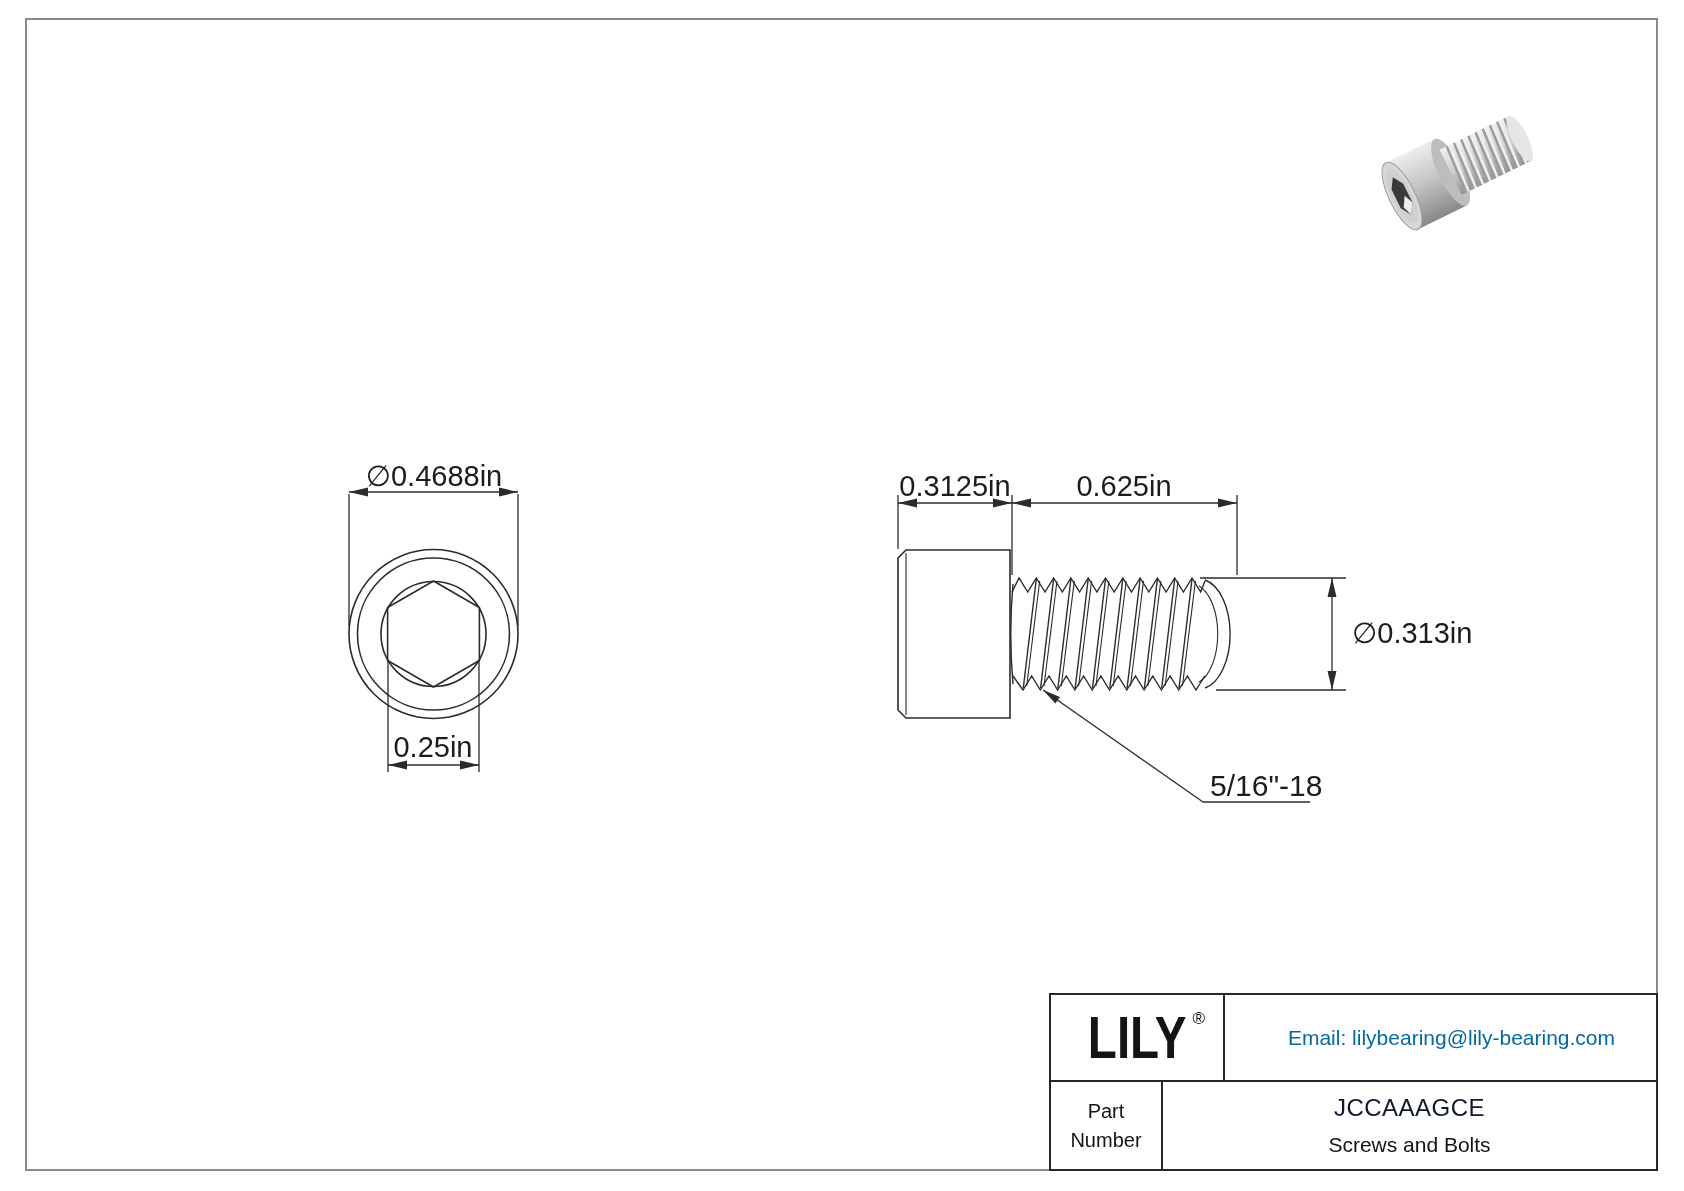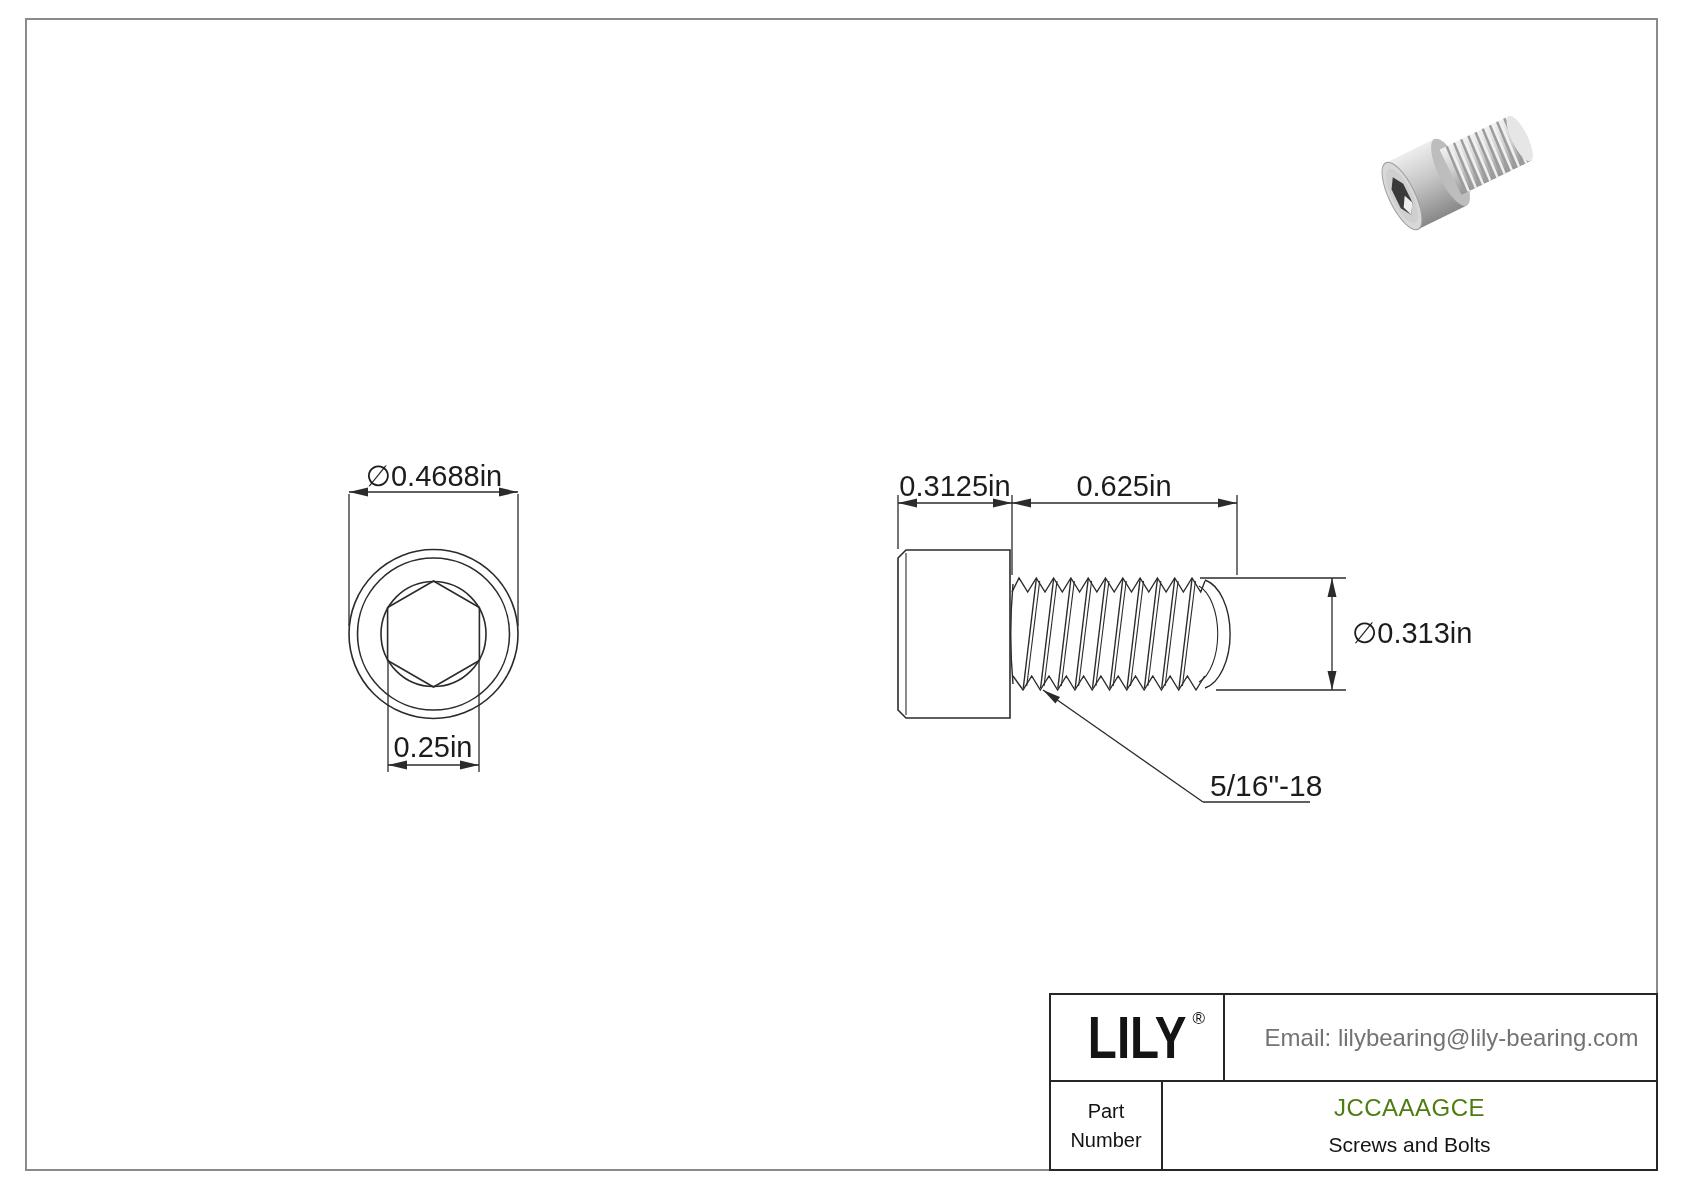--- a/index.html
+++ b/index.html
@@ -12,23 +12,23 @@
   #title-block{position:absolute;left:1049px;top:993px;width:609px;height:178px;border:2px solid #262626;box-sizing:border-box;display:grid;grid-template-rows:1fr 1fr;background:#ffffff;}
   .tb-row{display:grid;}
   .tb-row1{grid-template-columns:174px 1fr;border-bottom:2px solid #262626;gap:22px;}
   .tb-row2{grid-template-columns:112px 1fr;}
   .tb-cell{display:flex;flex-direction:column;align-items:center;justify-content:center;color:#111;}
   .tb-divider-r{border-right:2px solid #262626;}
   .brand-wrap{position:relative;display:flex;align-items:center;justify-content:center;}
   .brand{font-size:58px;font-weight:700;letter-spacing:0px;transform:scale(0.82,1.02);transform-origin:center;color:#141414;line-height:1;}
   .brand-reg{position:absolute;top:14px;right:18px;font-size:17px;font-weight:400;color:#141414;}
   .company-line1{font-size:22px;color:#131313;margin-bottom:7px;white-space:nowrap;}
-  .company-line2{font-size:24px;color:#737373;white-space:nowrap;}
+  .company-line2{font-size:21px;color:#0369a1;white-space:nowrap;}
   .part-label{font-size:20px;color:#131313;text-align:center;line-height:1.45;width:80px;}
-  .part-number{font-size:24px;color:#4d7c0f;margin-bottom:3px;letter-spacing:0.5px;}
+  .part-number{font-size:24px;color:#0f172a;margin-bottom:3px;letter-spacing:0.5px;}
   .category{font-size:21px;color:#131313;margin-top:8px;}
 </style>
 </head>
 <body>
 
 <div id="page">
 
   <div id="page-border"></div>
 
   <svg id="drawing-svg" width="1684" height="1191" viewBox="0 0 1684 1191">

